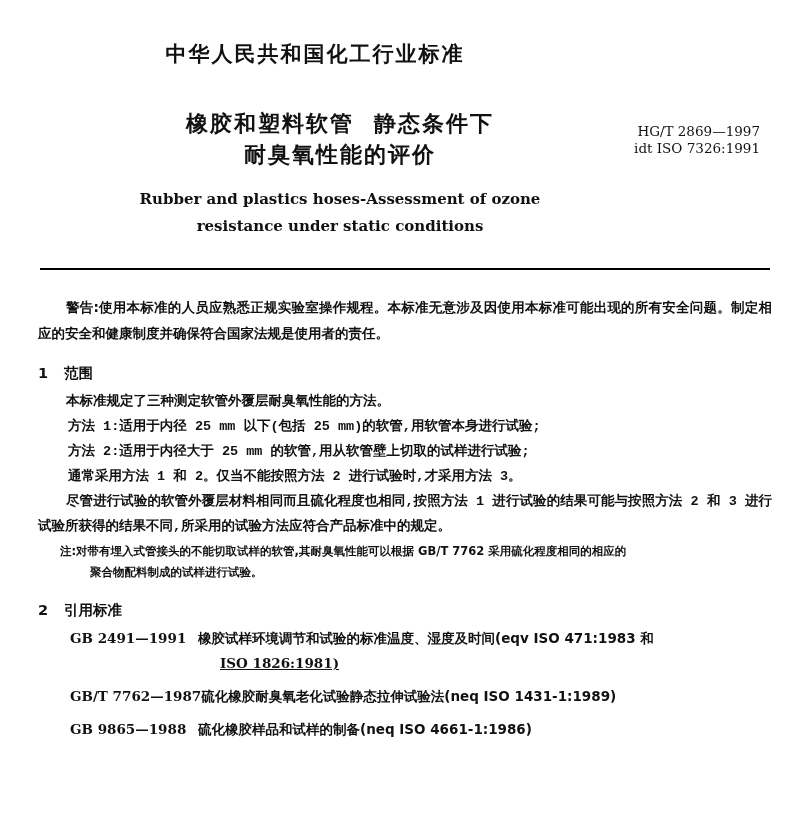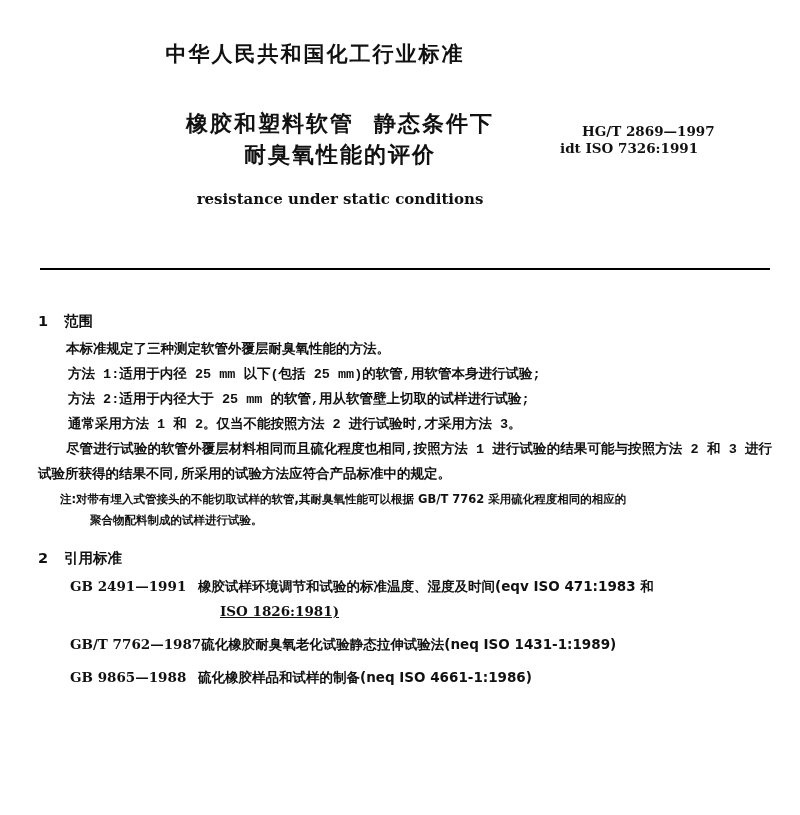--- a/index.html
+++ b/index.html
@@ -66,24 +66,24 @@
     line-height: 27px;
     color: #111;
   }
 
   
   .std-number {
     position: absolute;
     left: 560px;
     top: 123px;
     width: 200px;
-    text-align: left;
-    font-family: "DejaVu Serif", "Liberation Serif", serif;
-    font-size: 13.5px;
-    font-weight: 700;
+    text-align: right;
+    font-family: "DejaVu Serif", "Liberation Serif", serif;
+    font-size: 13.5px;
+    font-weight: 400;
     line-height: 17px;
     color: #111;
     white-space: nowrap;
   }
   .std-number .line1 {
     padding-left: 22px;
   }
 
   
   .hrule {
@@ -193,33 +193,35 @@
   <div class="masthead">中华人民共和国化工行业标准</div>
 
   <div class="title-block">
     <div class="title-cn">
       <div>
         <span>橡胶和塑料软管</span><span class="gap"></span><span>静态条件下</span>
       </div>
       <div>耐臭氧性能的评价</div>
     </div>
     <div class="title-en">
+      <div>Rubber and plastics hoses-Assessment of ozone</div>
       <div>resistance under static conditions</div>
     </div>
   </div>
 
   <div class="std-number">
     <div class="line1">HG/T 2869—1997</div>
     <div class="line2">idt ISO 7326:1991</div>
   </div>
 
   <div class="hrule"></div>
 
   <div class="body">
 
+    <div class="warning">警告:使用本标准的人员应熟悉正规实验室操作规程。本标准无意涉及因使用本标准可能出现的所有安全问题。制定相应的安全和健康制度并确保符合国家法规是使用者的责任。</div>
 
     <div class="section-head">
       <span class="num">1</span><span>范围</span>
     </div>
 
     <div class="para indent">本标准规定了三种测定软管外覆层耐臭氧性能的方法。</div>
     <div class="para hang">方法 1:适用于内径 25 mm 以下(包括 25 mm)的软管,用软管本身进行试验;</div>
     <div class="para hang">方法 2:适用于内径大于 25 mm 的软管,用从软管壁上切取的试样进行试验;</div>
     <div class="para hang">通常采用方法 1 和 2。仅当不能按照方法 2 进行试验时,才采用方法 3。</div>
     <div class="para indent">尽管进行试验的软管外覆层材料相同而且硫化程度也相同,按照方法 1 进行试验的结果可能与按照方法 2 和 3 进行试验所获得的结果不同,所采用的试验方法应符合产品标准中的规定。</div>

